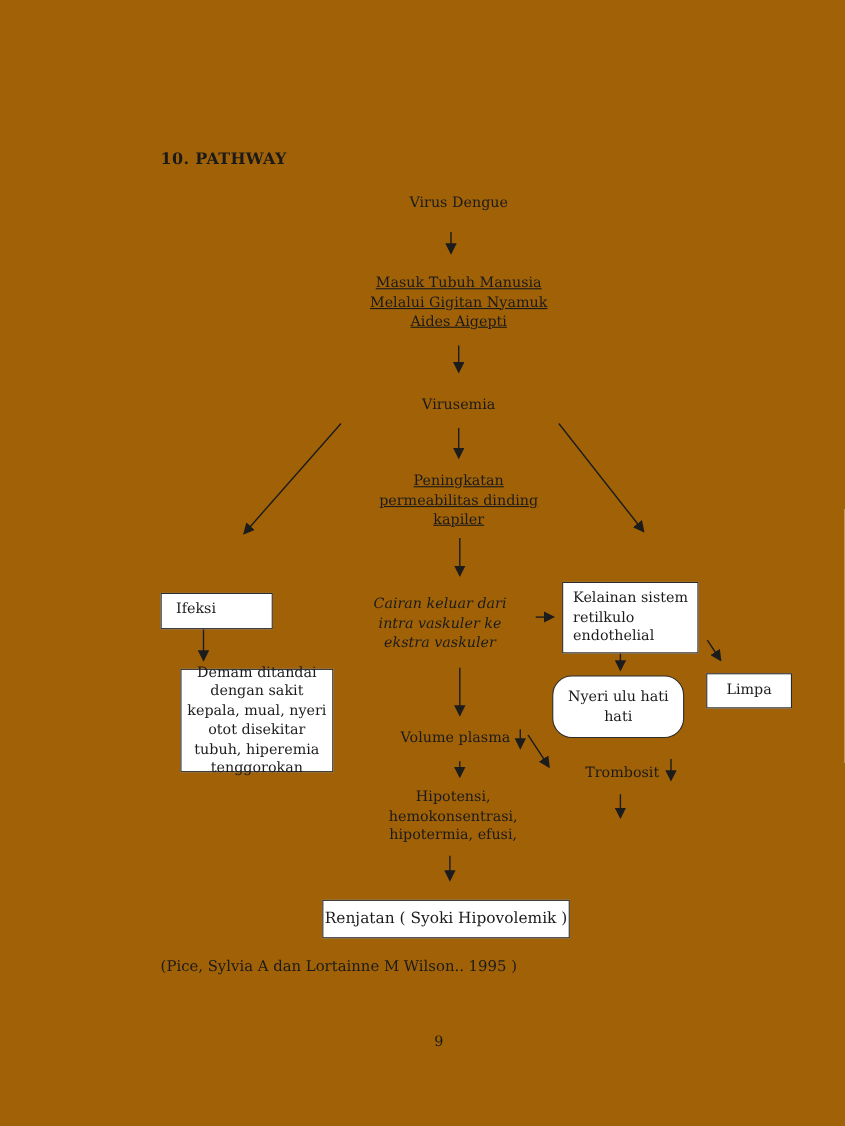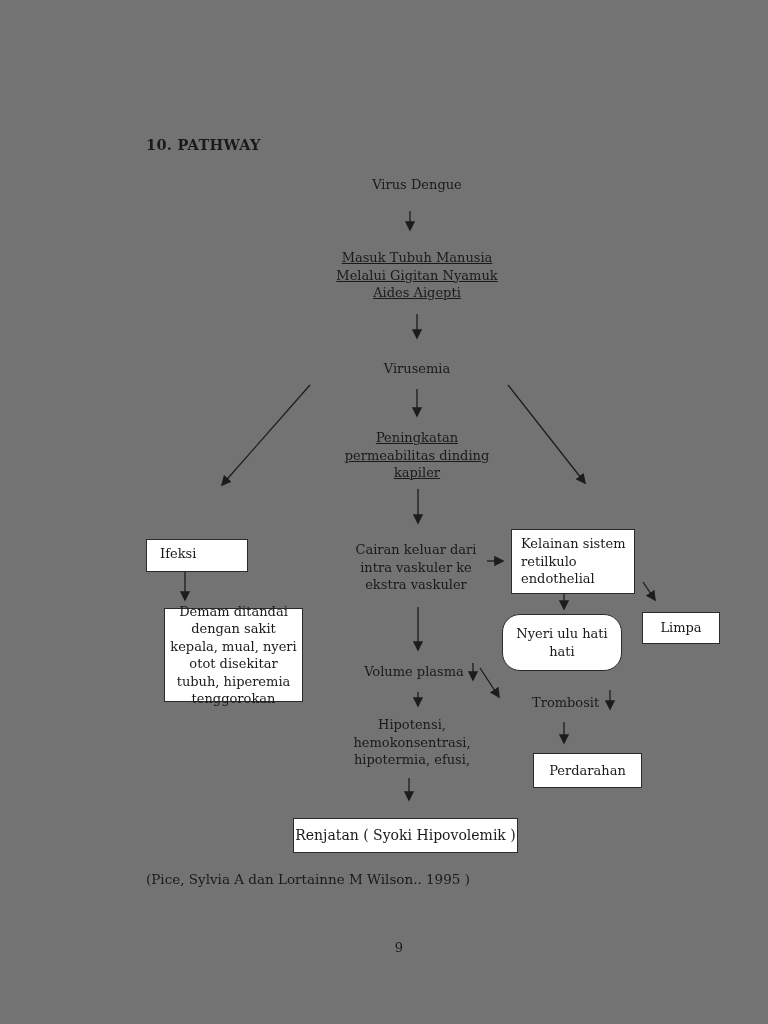--- a/index.html
+++ b/index.html
@@ -4,21 +4,21 @@
 <style>
   html, body {
     margin: 0;
     padding: 0;
     background: #ffffff;
   }
   #page {
     position: relative;
     width: 768px;
     height: 1024px;
-    background: #737373;
+    background: #a16207;
     font-family: "DejaVu Serif", "Liberation Serif", serif;
     color: #1a1a1a;
     overflow: hidden;
   }
   .abs { position: absolute; }
   .ctr {
     position: absolute;
     transform: translateX(-50%);
     text-align: center;
   }
@@ -102,21 +102,21 @@
   <div class="ctr txt" style="left:417px; top:249px;text-decoration:underline;">Masuk Tubuh Manusia
 Melalui Gigitan Nyamuk
 Aides Aigepti</div>
 
   <div class="ctr txt" style="left:417px; top:360px;">Virusemia</div>
 
   <div class="ctr txt" style="left:417px; top:429px;text-decoration:underline;">Peningkatan
 permeabilitas dinding
 kapiler</div>
 
-  <div class="ctr txt" style="left:416px; top:541px;">Cairan keluar dari
+  <div class="ctr txt" style="left:400px; top:541px;font-style:italic;">Cairan keluar dari
 intra vaskuler ke
 ekstra vaskuler</div>
 
   <div class="ctr txt" style="left:414px; top:663px;">Volume plasma</div>
 
   <div class="ctr txt" style="left:412px; top:716px;">Hipotensi,
 hemokonsentrasi,
 hipotermia, efusi,</div>
 
   <div class="abs txt" style="left:532px; top:694px;">Trombosit</div>
@@ -132,21 +132,20 @@
 
   <div class="box leftpad" style="left:511px; top:529px; width:124px; height:65px;">Kelainan sistem
 retilkulo
 endothelial</div>
 
   <div class="box center" style="left:502px; top:614px; width:120px; height:57px;border-radius:18px;">Nyeri ulu hati
 hati</div>
 
   <div class="box center" style="left:642px; top:612px; width:78px; height:32px;">Limpa</div>
 
-  <div class="box center" style="left:533px; top:753px; width:109px; height:35px;">Perdarahan</div>
 
   <div class="box center" style="left:293px; top:818px; width:225px; height:35px; font-size:14px;">Renjatan ( Syoki Hipovolemik )</div>
 
   <div class="abs citation" style="left:146px; top:871px;">(Pice, Sylvia A dan Lortainne M Wilson.. 1995 )</div>
 
   <div class="ctr pagenum" style="left:399px; top:940px;">9</div>
 
 </div>
 
 </body></html>

